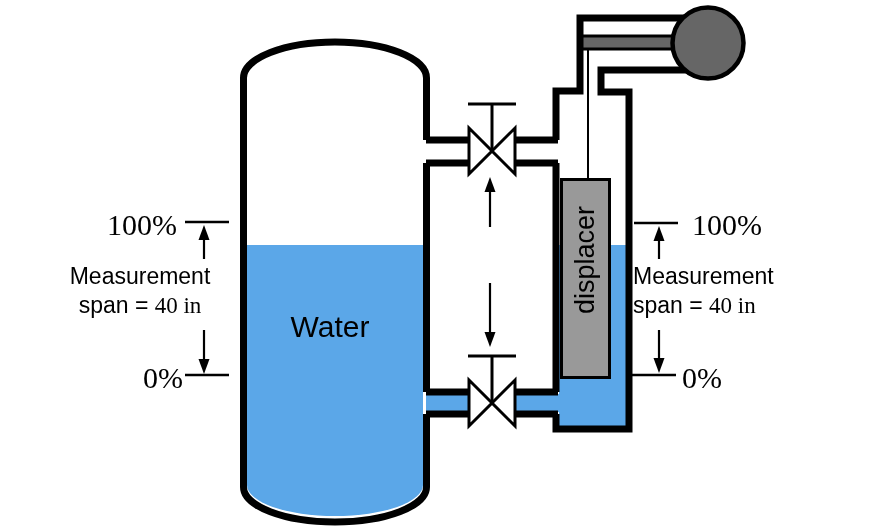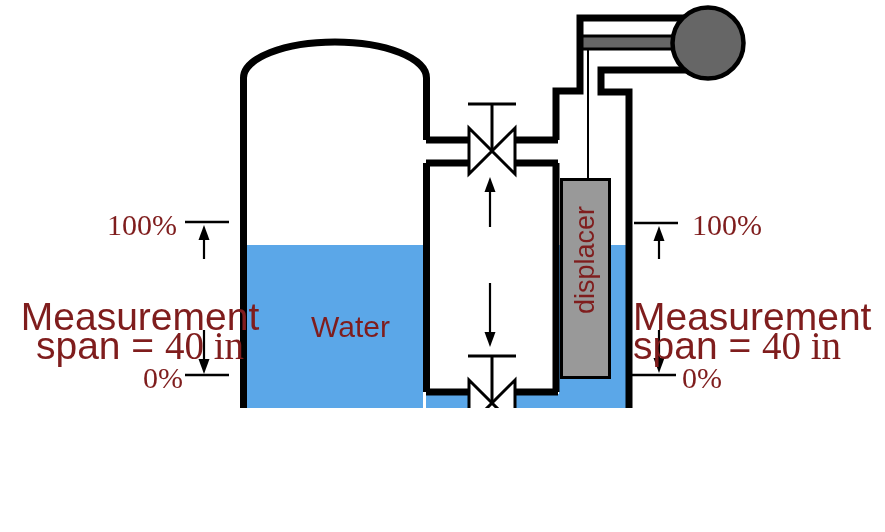--- a/index.html
+++ b/index.html
@@ -1,24 +1,24 @@
 <!DOCTYPE html>
 <html><head>
 <meta charset="utf-8">
 <style>
   html,body{margin:0;padding:0;background:#fff;}
   #canvas{
-    position:relative;width:885px;height:408px;background:#ffffff;overflow:hidden;
-    font-family:"Liberation Sans",sans-serif;color:#7f1d1d;
+    position:relative;width:885px;height:532px;background:#ffffff;overflow:hidden;
+    font-family:"Liberation Sans",sans-serif;color:#000000;
   }
   #diagram-svg{position:absolute;left:0;top:0;}
   .lbl{position:absolute;white-space:nowrap;}
   .serif{font-family:"Liberation Serif",serif;}
   .pct{font-size:30px;line-height:30px;}
-  .span-block{font-size:39px;line-height:29px;margin-top:40px;}
+  .span-block{font-size:23px;line-height:29px;}
   .water-lbl{font-size:30px;line-height:34px;}
   .bv-lbl{font-size:28px;line-height:25px;text-align:center;}
   .disp-lbl{font-size:27px;line-height:30px;text-align:center;transform:rotate(-90deg);}
   .ta-r{text-align:right;}
   .ta-c{text-align:center;}
 </style>
 </head>
 <body>
 
 <div id="canvas">
@@ -96,18 +96,18 @@
 
   <div class="lbl serif pct" style="left:692px;top:210px;">100%</div>
 
   <div class="lbl span-block" style="left:633px;top:262px;width:250px;">
     <div>Measurement</div>
     <div><span>span = </span><span class="serif">40 in</span></div>
   </div>
 
   <div class="lbl serif pct" style="left:682px;top:363px;">0%</div>
 
-  <div class="lbl water-lbl ta-c" style="left:270px;top:310px;width:120px;text-align:right;">Water</div>
+  <div class="lbl water-lbl ta-c" style="left:270px;top:310px;width:120px;">Water</div>
 
 
   <div class="lbl disp-lbl" style="left:515px;top:245px;width:140px;height:30px;">displacer</div>
 
 </div>
 
 </body></html>

